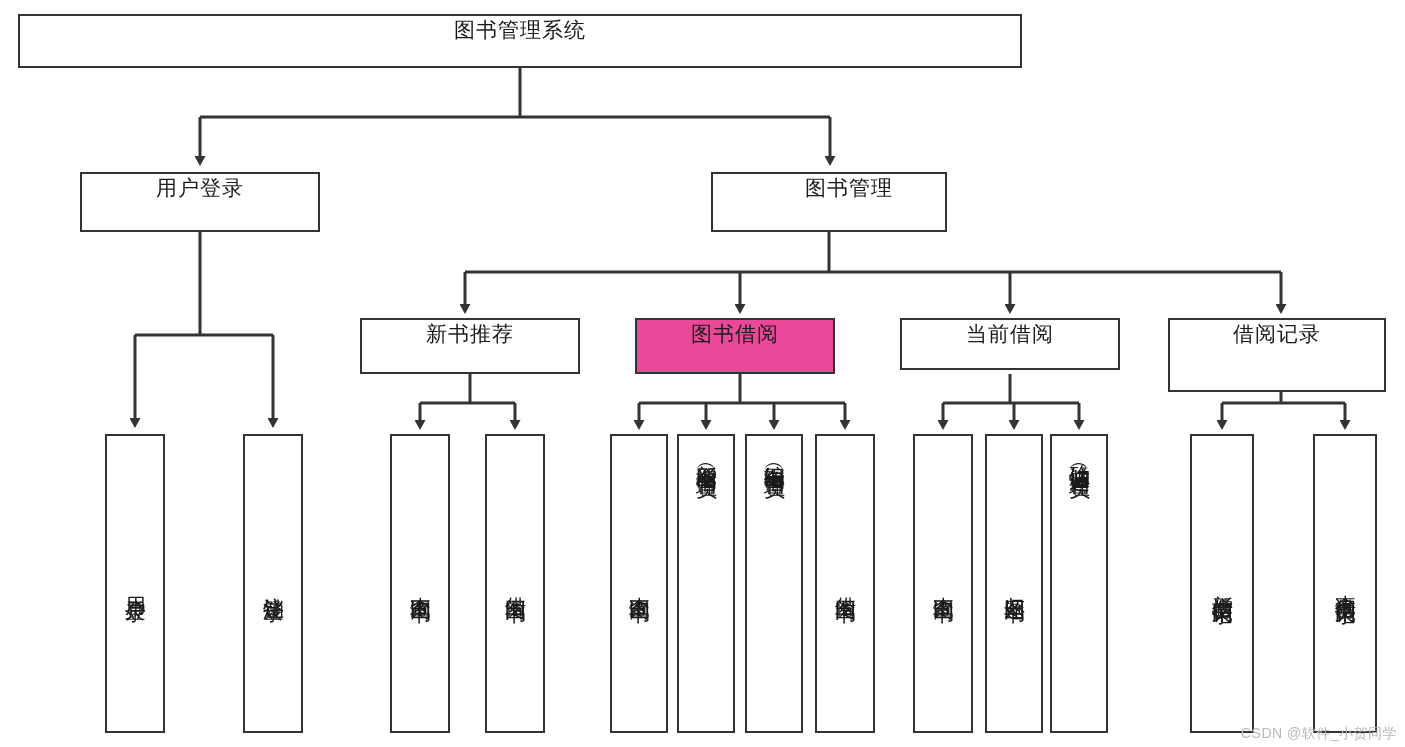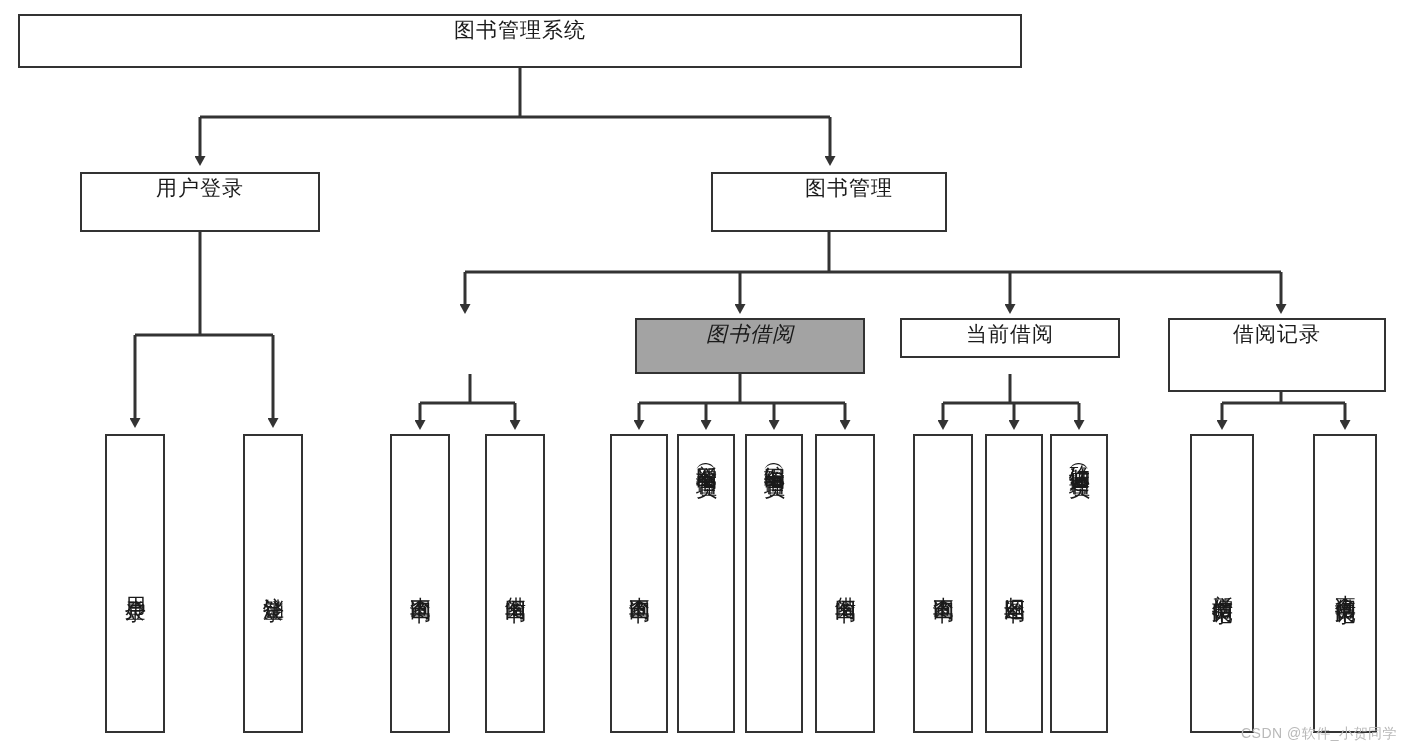--- a/index.html
+++ b/index.html
@@ -129,26 +129,29 @@
   </div>
 
   <div class="node h" style="left: 80px; top: 172px; width: 240px; height: 60px; border-color: rgb(51, 51, 51); background: rgb(255, 255, 255); color: rgb(26, 26, 26);">
     <span class="lbl">用户登录</span>
   </div>
 
   <div class="node h" style="left: 711px; top: 172px; width: 236px; height: 60px; border-color: rgb(51, 51, 51); background: rgb(255, 255, 255); color: rgb(26, 26, 26); padding-left: 40px;">
     <span class="lbl">图书管理</span>
   </div>
 
-
-  <div class="node h" style="left: 635px; top: 318px; width: 230px; height: 56px; border-color: rgb(51, 51, 51); background: #a3a3a3; color: rgb(26, 26, 26); font-style: italic;">
+  <div class="node h" style="left: 360px; top: 318px; width: 220px; height: 56px; border-color: rgb(51, 51, 51); background: rgb(255, 255, 255); color: rgb(26, 26, 26);">
+    <span class="lbl">新书推荐</span>
+  </div>
+
+  <div class="node h" style="left: 635px; top: 318px; width: 200px; height: 56px; border-color: rgb(51, 51, 51); background: #ec4899; color: rgb(26, 26, 26);">
     <span class="lbl">图书借阅</span>
   </div>
 
-  <div class="node h" style="left: 900px; top: 318px; width: 220px; height: 40px; border-color: rgb(51, 51, 51); background: rgb(255, 255, 255); color: rgb(26, 26, 26);">
+  <div class="node h" style="left: 900px; top: 318px; width: 220px; height: 52px; border-color: rgb(51, 51, 51); background: rgb(255, 255, 255); color: rgb(26, 26, 26);">
     <span class="lbl">当前借阅</span>
   </div>
 
   <div class="node h" style="left: 1168px; top: 318px; width: 218px; height: 74px; border-color: rgb(51, 51, 51); background: rgb(255, 255, 255); color: rgb(26, 26, 26);">
     <span class="lbl">借阅记录</span>
   </div>
 
   <div class="node v centered" style="left: 105px; top: 434px; width: 60px; height: 299px; border-color: rgb(51, 51, 51); background: rgb(255, 255, 255); color: rgb(26, 26, 26);">
     <span class="lbl">用户登录</span>
   </div>

